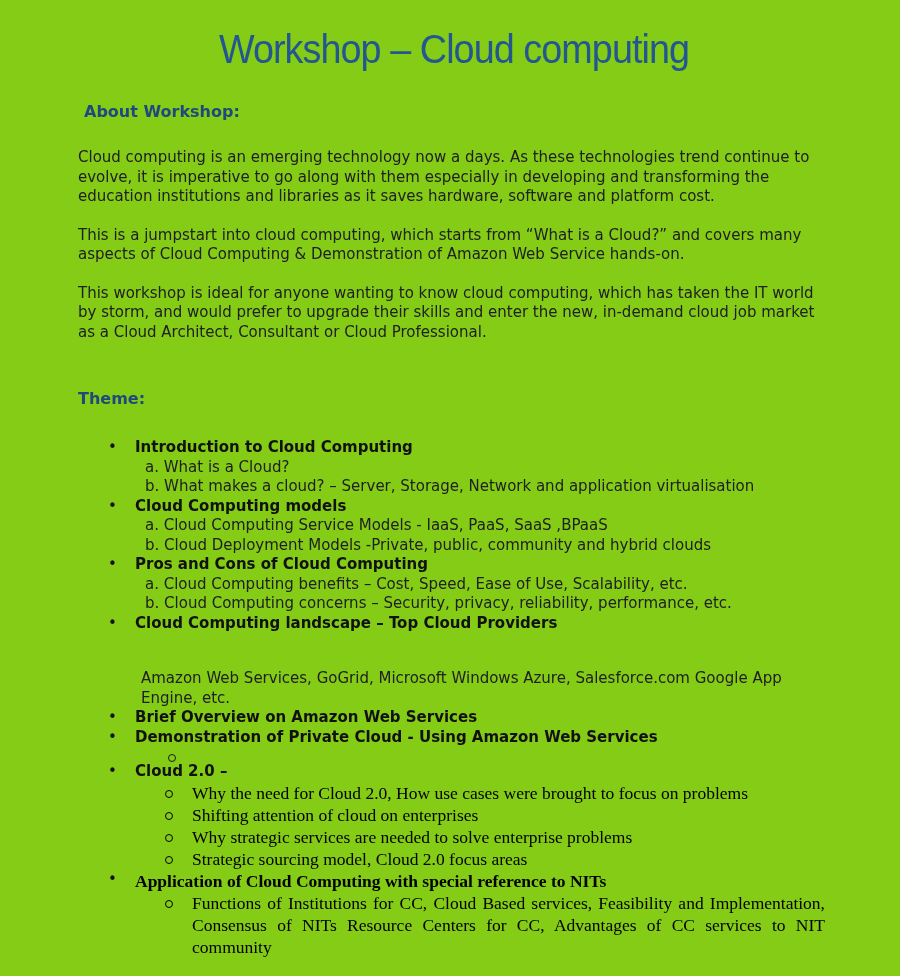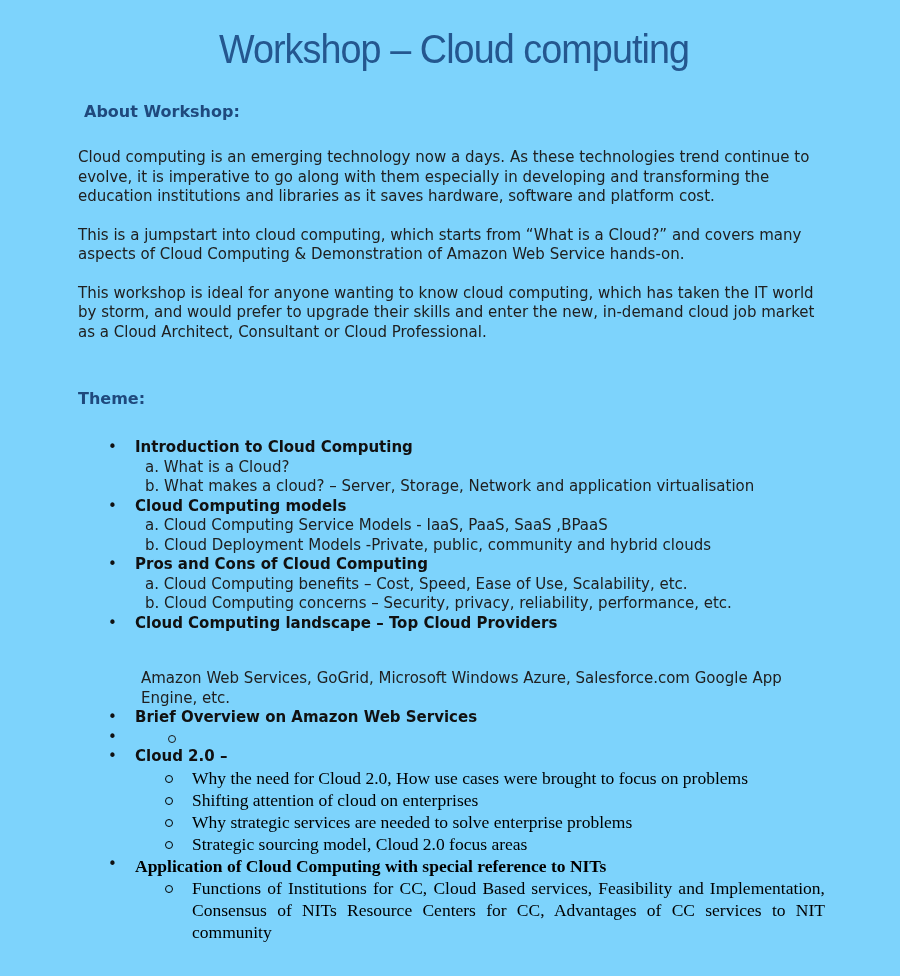--- a/index.html
+++ b/index.html
@@ -1,20 +1,20 @@
 <!DOCTYPE html>
 <html><head>
 <meta charset="utf-8">
 <style>
   html, body { margin: 0; padding: 0; background: #ffffff; }
   .page {
     width: 900px;
     height: 976px;
     box-sizing: border-box;
-    background: #7dd3fc;
+    background: #84cc16;
     padding: 18px 70px 0 78px;
     overflow: hidden;
     font-family: "DejaVu Sans", sans-serif;
     font-size: 15px;
     line-height: 19.5px;
     color: #202020;
   }
   .doc-title {
     font-family: "Liberation Sans", sans-serif;
     font-weight: normal;
@@ -135,20 +135,21 @@
     <div class="li">
       <span class="bullet">•</span>
       <div class="li-body">
         <div class="lbl">Brief Overview on Amazon Web Services</div>
       </div>
     </div>
 
     <div class="li">
       <span class="bullet">•</span>
       <div class="li-body">
+        <div class="lbl">Demonstration of Private Cloud - Using Amazon Web Services</div>
         <div class="osub sans">
           <span class="oc"></span>
         </div>
       </div>
     </div>
 
     <div class="li">
       <span class="bullet">•</span>
       <div class="li-body">
         <div class="lbl">Cloud 2.0 –</div>

